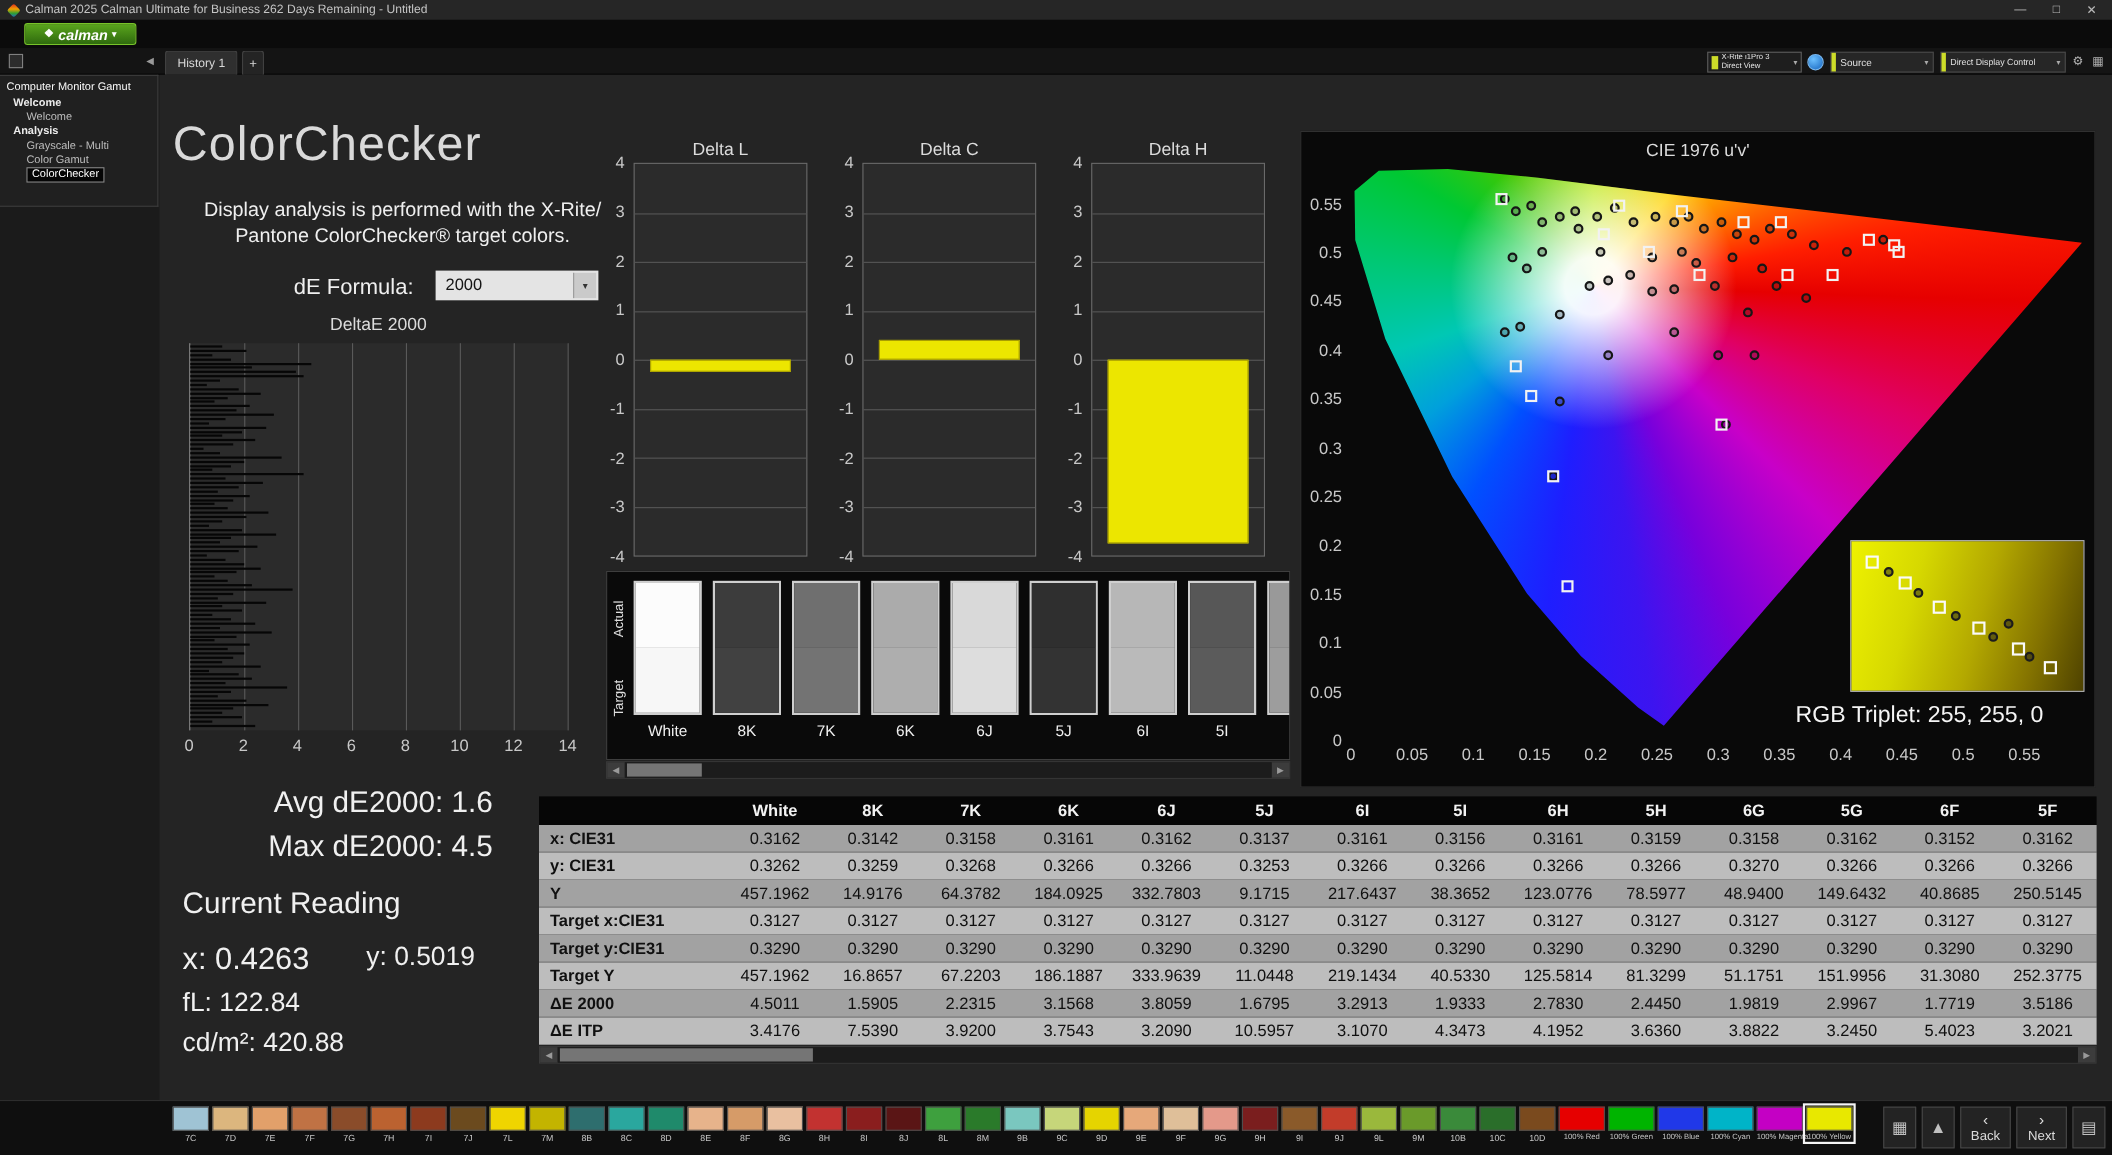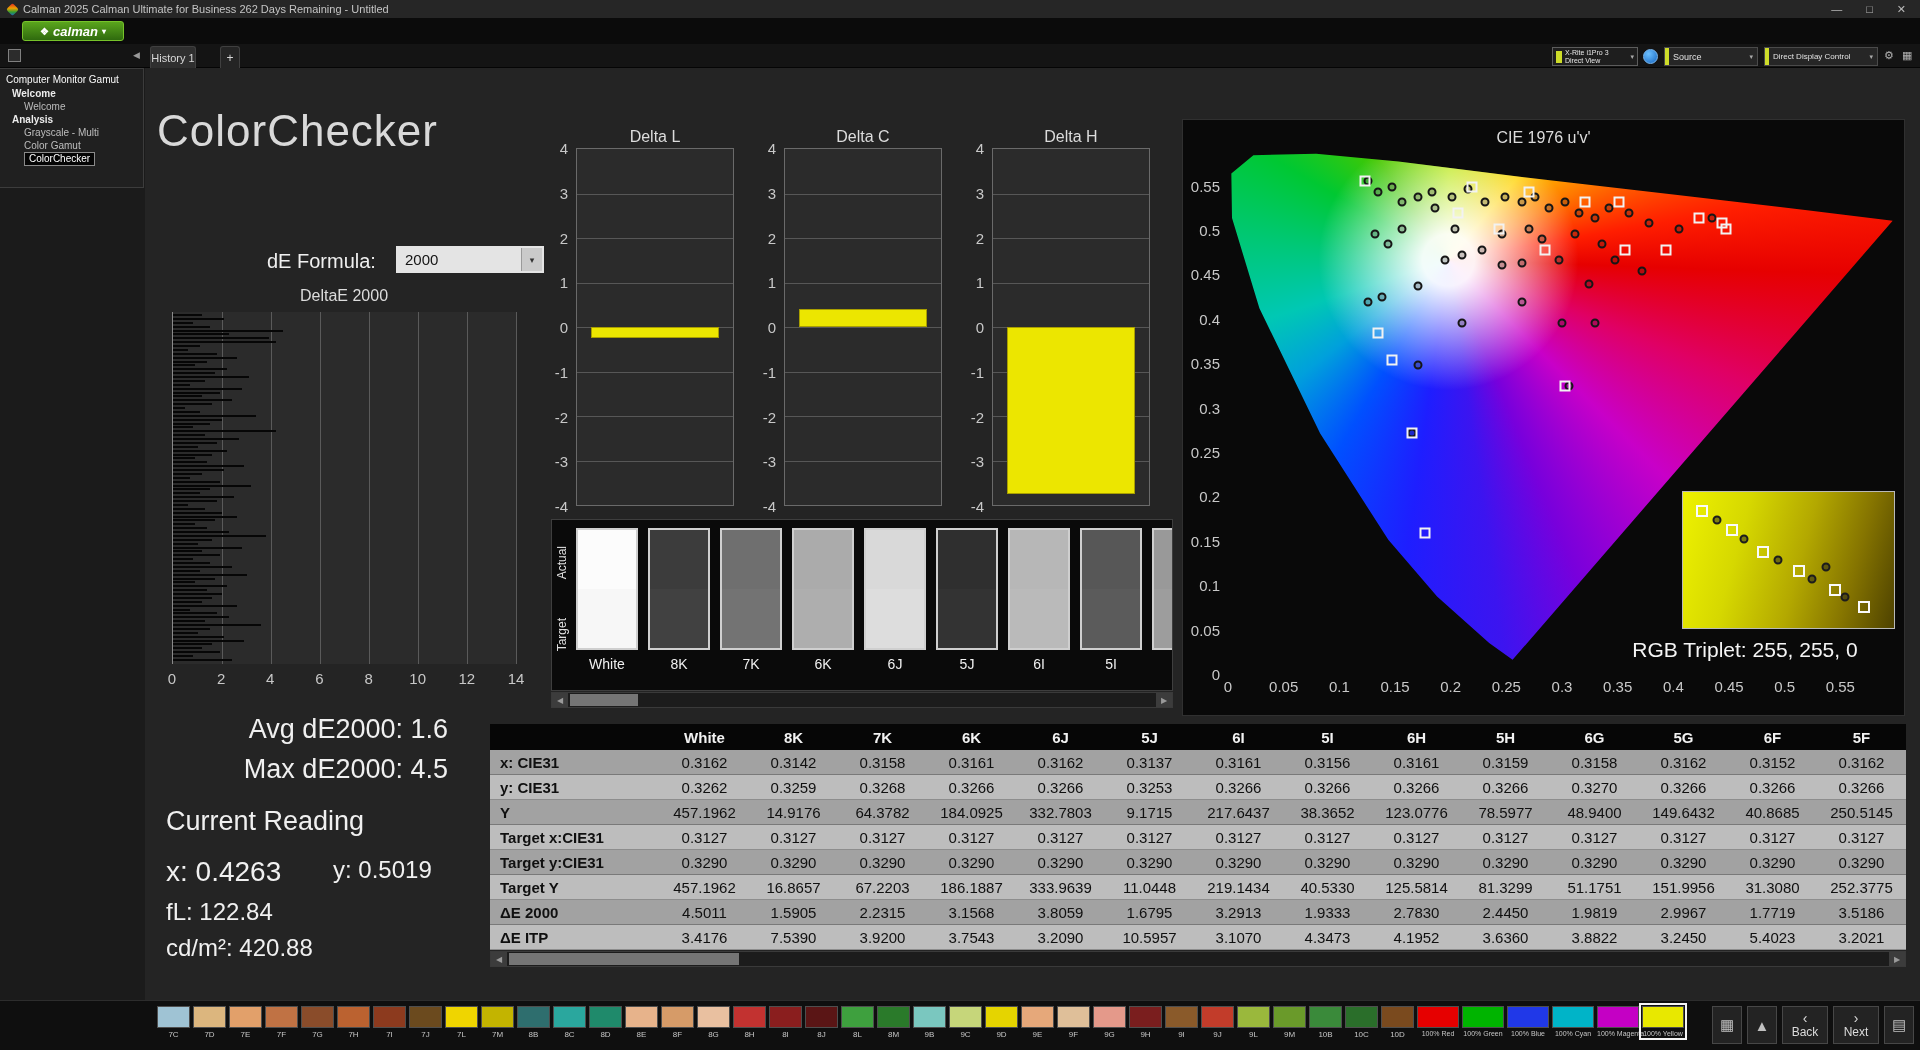--- a/index.html
+++ b/index.html
@@ -13,21 +13,21 @@
 .win-btns span{cursor:pointer;}
 
 .logobar{position:absolute;left:0;top:18px;width:1920px;height:26px;background:#0b0b0b;}
 .logo{position:absolute;left:22px;top:3px;width:102px;height:20px;background:linear-gradient(#5aa51d,#2f6a0e);border:1px solid #77c32a;border-radius:3px;display:flex;align-items:center;justify-content:center;gap:4px;color:#fff;font-size:13px;font-weight:bold;font-style:italic;cursor:pointer;}
 .logo-diamond{font-size:10px;font-style:normal;}
 .logo-caret{font-size:8px;font-style:normal;}
 
 .tabbar{position:absolute;left:0;top:44px;width:1920px;height:24px;background:#141414;border-bottom:1px solid #050505;}
 .panel-icon{position:absolute;left:8px;top:5px;width:13px;height:13px;border:1px solid #808080;background:#2c2c2c;cursor:pointer;}
 .collapse-arrow{position:absolute;left:133px;top:6px;font-size:9px;color:#999;cursor:pointer;}
-.tab{position:absolute;left:150px;top:2px;width:46px;height:22px;background:#2f2f2f;border:1px solid #404040;border-bottom:none;color:#d8d8d8;font-size:11px;display:flex;align-items:center;justify-content:center;border-radius:3px 3px 0 0;cursor:pointer;}
+.tab{position:absolute;left:150px;top:2px;width:66px;height:22px;background:#2f2f2f;border:1px solid #404040;border-bottom:none;color:#d8d8d8;font-size:11px;display:flex;align-items:center;justify-content:center;border-radius:3px 3px 0 0;cursor:pointer;}
 .tab-add{left:220px;width:20px;font-size:12px;background:#242424;}
 .meter-box{position:absolute;left:1552px;top:3px;width:86px;height:19px;background:#1e1e1e;border:1px solid #5c5c5c;display:flex;align-items:center;gap:3px;padding:0 3px;cursor:pointer;}
 .meter-accent{width:6px;height:12px;background:#cddc29;flex:0 0 6px;}
 .meter-lines{flex:1;font-size:7px;line-height:8px;color:#e6e6e6;white-space:nowrap;overflow:hidden;}
 .dd-caret{font-size:7px;color:#aaa;}
 .blue-dot{position:absolute;left:1643px;top:5px;width:15px;height:15px;border-radius:50%;background:radial-gradient(circle at 35% 30%,#6cc0ff,#1565c0);border:1px solid #7ab8f0;cursor:pointer;}
 .src-box{position:absolute;left:1664px;top:3px;width:94px;height:19px;background:#262626;border:1px solid #4a4a4a;display:flex;align-items:center;gap:4px;font-size:9px;color:#e0e0e0;padding-right:4px;cursor:pointer;}
 .src-box .accent{width:4px;align-self:stretch;background:#cddc29;flex:0 0 4px;}
 .src-box .lbl{flex:1;white-space:nowrap;overflow:hidden;}
 .ddc{left:1764px;width:114px;font-size:8px;}
@@ -187,20 +187,22 @@
   <div class="sb-item sb-section">Analysis</div>
   <div class="sb-item sb-child">Grayscale - Multi</div>
   <div class="sb-item sb-child">Color Gamut</div>
   <div class="sb-item sb-selected">ColorChecker</div>
 </div>
 
 <div class="mainbg"></div>
 
 <div class="page-title">ColorChecker</div>
 <div class="desc">
+  <div>Display analysis is performed with the X-Rite/</div>
+  <div>Pantone ColorChecker® target colors.</div>
 </div>
 <div class="formula-label">dE Formula:</div>
 <div class="dropdown">
   <span>2000</span>
   <div class="dd-btn">▾</div>
 </div>
 
 <div class="chart-title" style="left:172px;top:287px;width:344px">DeltaE 2000</div>
 <div class="deltae-plot">
     <div class="vgrid" style="left: 14.2857%;"></div>

